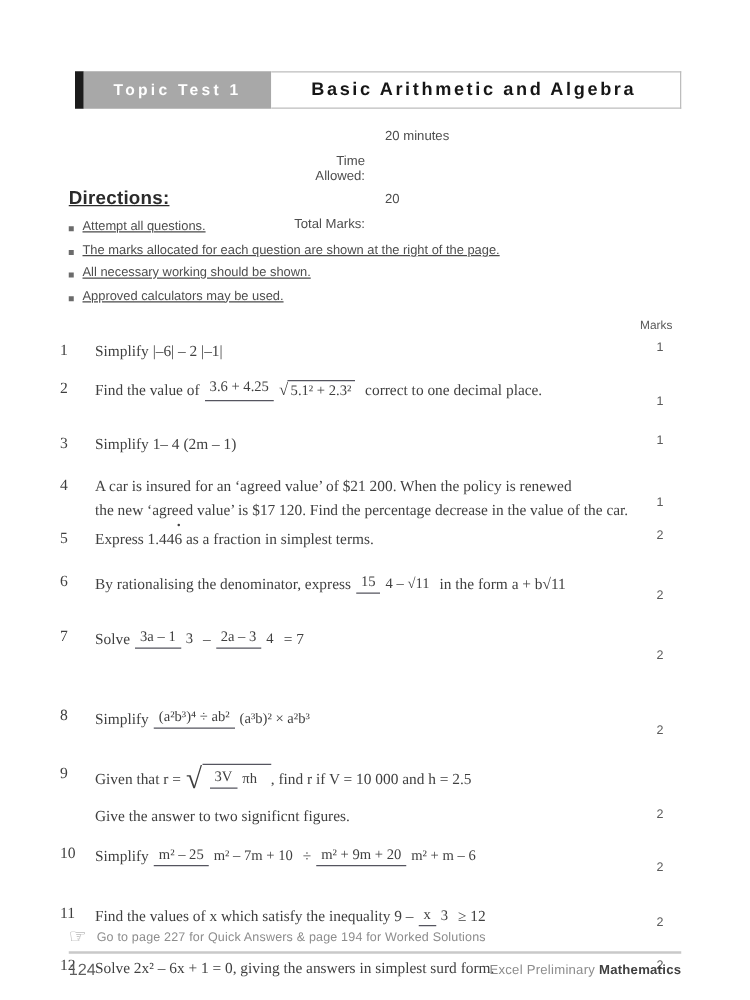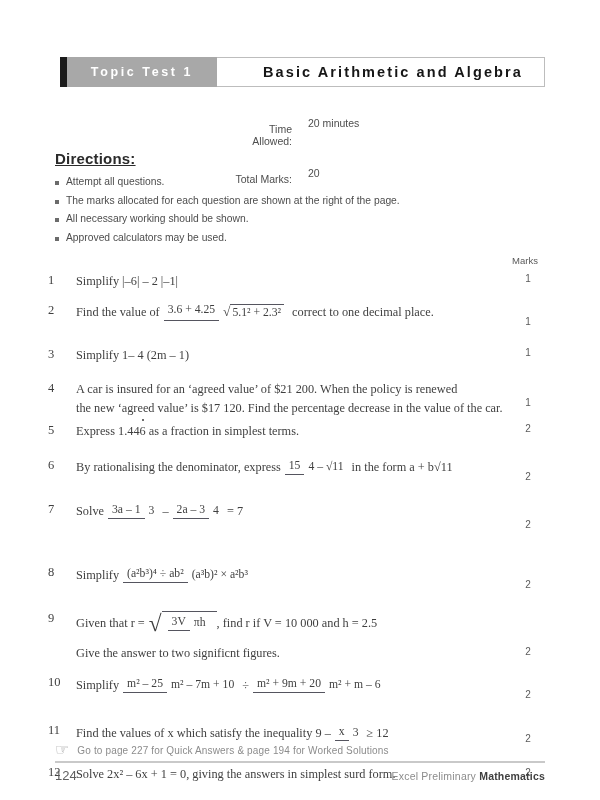--- a/index.html
+++ b/index.html
@@ -54,21 +54,21 @@
     font-weight: 600;
     letter-spacing: 2.6px;
   }
   .header-titlebox {
     flex: 1 1 auto;
     background: #ffffff;
     border: 1px solid #bdbdbd;
     border-left: none;
     display: flex;
     align-items: center;
-    padding-left: 46px;
+    padding-left: 32px;
     box-sizing: border-box;
   }
   .header-titlebox .label {
     color: #161616;
     font-family: "Liberation Sans", sans-serif;
     font-size: 14.5px;
     font-weight: bold;
     letter-spacing: 2.1px;
   }
 
@@ -85,39 +85,40 @@
     display: flex;
     margin-bottom: 6px;
   }
   .info-label {
     width: 80px;
     text-align: right;
     padding-right: 16px;
     box-sizing: border-box;
     margin-top: 20px;
   }
-  .info-value { text-align: center; margin-top: 14px; }
+  .info-value { text-align: center; }
 
   
   .directions-title {
     position: absolute;
     left: 55px;
     top: 150px;
     font-family: "Liberation Sans", sans-serif;
     font-size: 15px;
     font-weight: bold;
     color: #2b2b2b;
     letter-spacing: 0.2px;
     text-decoration: underline;
   }
   .directions-list {
     position: absolute;
     left: 55px;
     top: 176px;
     width: 460px;
+    text-decoration: underline;
   }
   .direction-item {
     display: flex;
     align-items: flex-start;
     margin-bottom: 7.5px;
     font-family: "Liberation Sans", sans-serif;
     font-size: 10.3px;
     color: #4d4d4d;
   }
   .direction-bullet {

